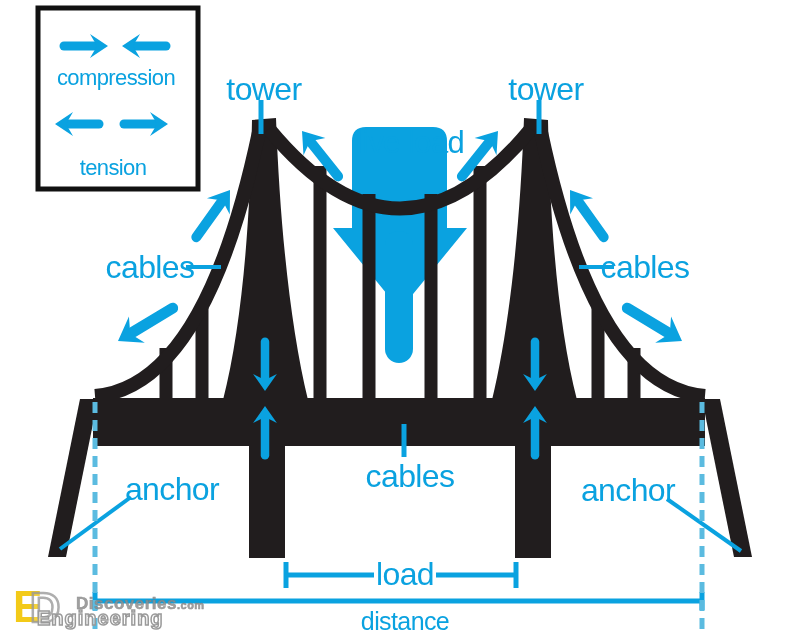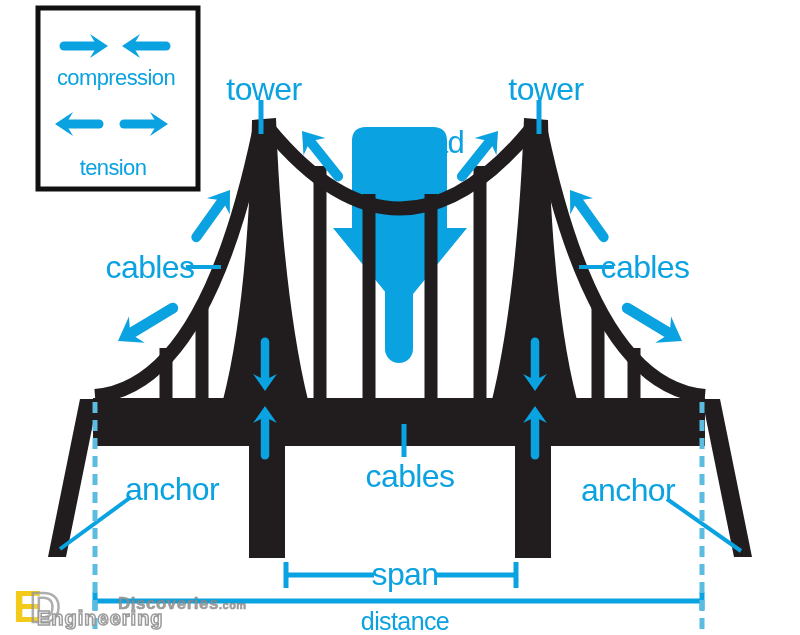--- a/index.html
+++ b/index.html
@@ -16,21 +16,21 @@
   }
   .lbl.big{font-size:31px;margin-top:40px;}
   .lbl.legend-t{font-size:22px;}
   .lbl.meas{font-size:25px;}
   
   .wm{position:absolute;left:0;top:580px;width:260px;height:55px;pointer-events:none;}
   .wm-e{position:absolute;left:13px;top:2px;font-size:44px;font-weight:700;color:#f2c500;opacity:.9;}
   .wm-d{position:absolute;left:30px;top:4px;font-size:42px;font-weight:700;color:rgba(255,255,255,.2);
         -webkit-text-stroke:2.5px #9a9a9a;opacity:.8;}
   .wm-brand{position:absolute;left:76px;top:14px;font-size:17px;font-weight:700;color:#8f8f8f;
-        -webkit-text-stroke:.5px #7d7d7d;opacity:.85;letter-spacing:.5px;margin-left:42px;}
+        -webkit-text-stroke:.5px #7d7d7d;opacity:.85;letter-spacing:.5px;}
   .wm-com{font-size:11px;font-weight:700;}
   .wm-eng{position:absolute;left:37px;top:27px;font-size:20px;font-weight:700;
         color:rgba(255,255,255,.55);-webkit-text-stroke:1.5px #9a9a9a;letter-spacing:1px;}
 </style>
 </head>
 <body>
 
 <div id="stage">
 
   <svg width="800" height="635" viewBox="0 0 800 635" xmlns="http://www.w3.org/2000/svg">
@@ -137,21 +137,21 @@
   <div class="lbl legend-t" style="left:113px;top:168px;">tension</div>
 
   <div class="lbl" style="left:264px;top:89px;">tower</div>
   <div class="lbl" style="left:546px;top:89px;">tower</div>
   <div class="lbl big" style="left:410px;top:102px;">live load</div>
   <div class="lbl" style="left:150px;top:267px;">cables</div>
   <div class="lbl" style="left:645px;top:267px;">cables</div>
   <div class="lbl" style="left:172px;top:489px;">anchor</div>
   <div class="lbl" style="left:628px;top:490px;">anchor</div>
   <div class="lbl" style="left:410px;top:476px;">cables</div>
-  <div class="lbl" style="left:405px;top:574px;">span</div>
+  <div class="lbl" style="left:405px;top:574px;">load</div>
   <div class="lbl meas" style="left:405px;top:621px;">distance</div>
 
   <div class="wm">
     <span class="wm-e">E</span>
     <span class="wm-d">D</span>
     <div class="wm-brand"><span>Discoveries</span><span class="wm-com">.com</span></div>
     <div class="wm-eng">Engineering</div>
   </div>
 
 </div>

